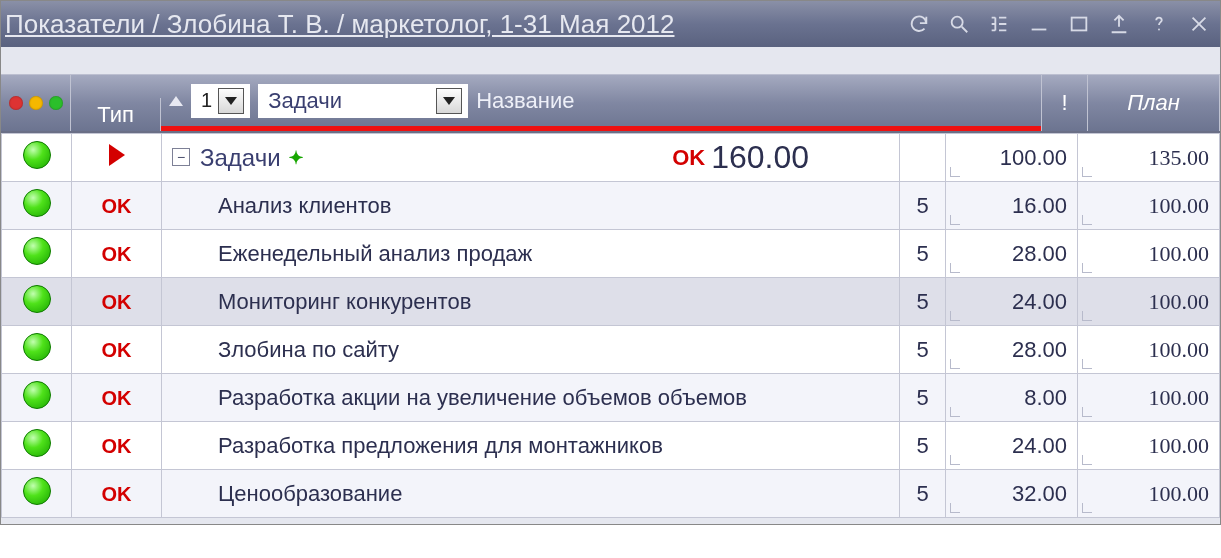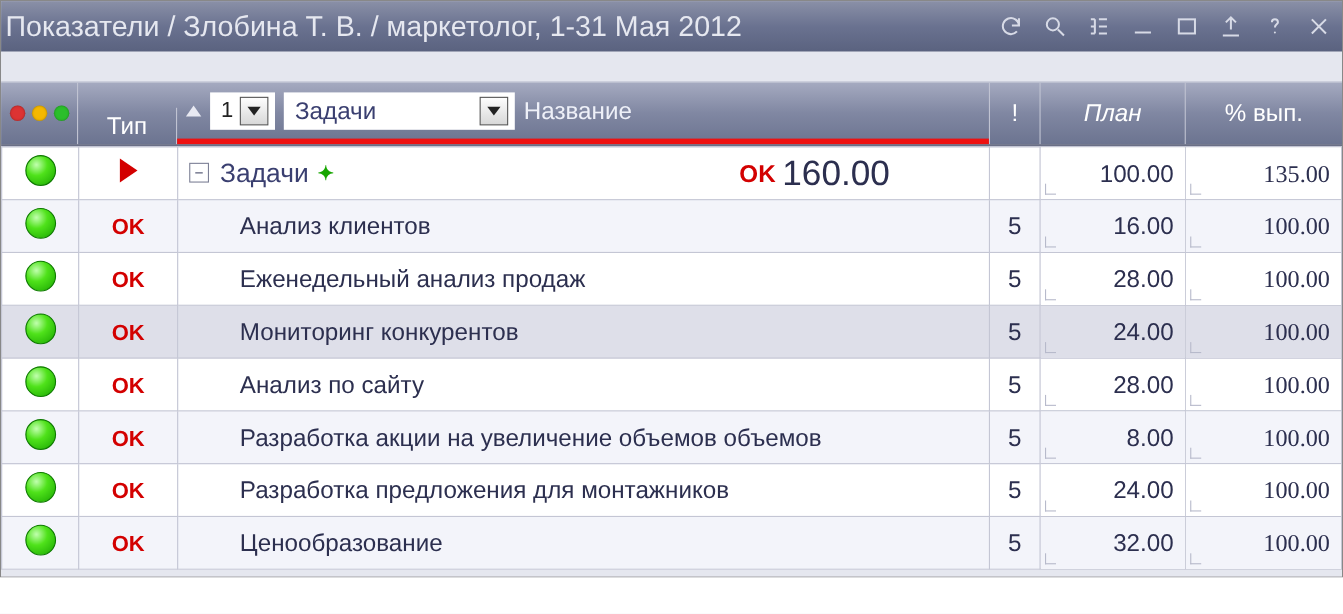--- a/index.html
+++ b/index.html
@@ -17,21 +17,21 @@
   }
   .titlebar {
     height: 46px;
     background: linear-gradient(to bottom, #8a90a7 0%, #6a7290 50%, #5a627f 100%);
     color: #e6e8f0;
     display: flex;
     align-items: center;
     padding: 0 10px 0 4px;
     font-size: 26px;
   }
-  .titlebar .title-text { flex: 1; white-space: nowrap; overflow: hidden; }
+  .titlebar .title-text { flex: 1; white-space: nowrap; overflow: hidden; text-decoration: underline; }
   .titlebar .tb-icons { display: flex; gap: 18px; align-items: center; }
   .tb-icon { width: 22px; height: 22px; display:flex;align-items:center;justify-content:center; cursor:pointer; }
   .tb-icon svg { stroke:#d7dae6; fill:none; stroke-width:2; }
 
   .spacer-bar {
     height: 28px;
     background: #e5e7ef;
     border-bottom:1px solid #bcbfd0;
   }
 
@@ -212,21 +212,20 @@
           <span class="dd-btn">
               <span class="tri"></span>
             </span>
         </span>
         <span class="name-label">Название</span>
       </div>
       <div class="red-underline"></div>
     </div>
     <div class="col-bang">!</div>
     <div class="col-plan">План</div>
-    <div class="col-pct">% вып.</div>
   </div>
 
   <table class="grid">
     <tbody id="grid-body">
         <tr class="parent">
   <td class="status"><span class="dot-green"></span></td>
   <td class="type"><span class="play-red"></span></td>
   <td class="name">
     <span class="name-parent-line">
       <span class="tree-toggle">−</span>
@@ -268,21 +267,21 @@
             <span class="child-indent">Мониторинг конкурентов</span>
           </td>
     <td class="bang">5</td>
     <td class="plan">24.00<span class="corner"></span></td>
     <td class="pct">100.00<span class="corner"></span></td>
         </tr>
         <tr class="">
     <td class="status"><span class="dot-green"></span></td>
     <td class="type"><span class="ok-text">OK</span></td>
     <td class="name">
-            <span class="child-indent">Анализ по сайту</span>
+            <span class="child-indent">Злобина по сайту</span>
           </td>
     <td class="bang">5</td>
     <td class="plan">28.00<span class="corner"></span></td>
     <td class="pct">100.00<span class="corner"></span></td>
         </tr>
         <tr class="alt">
     <td class="status"><span class="dot-green"></span></td>
     <td class="type"><span class="ok-text">OK</span></td>
     <td class="name">
             <span class="child-indent">Разработка акции на увеличение объемов объемов</span>

